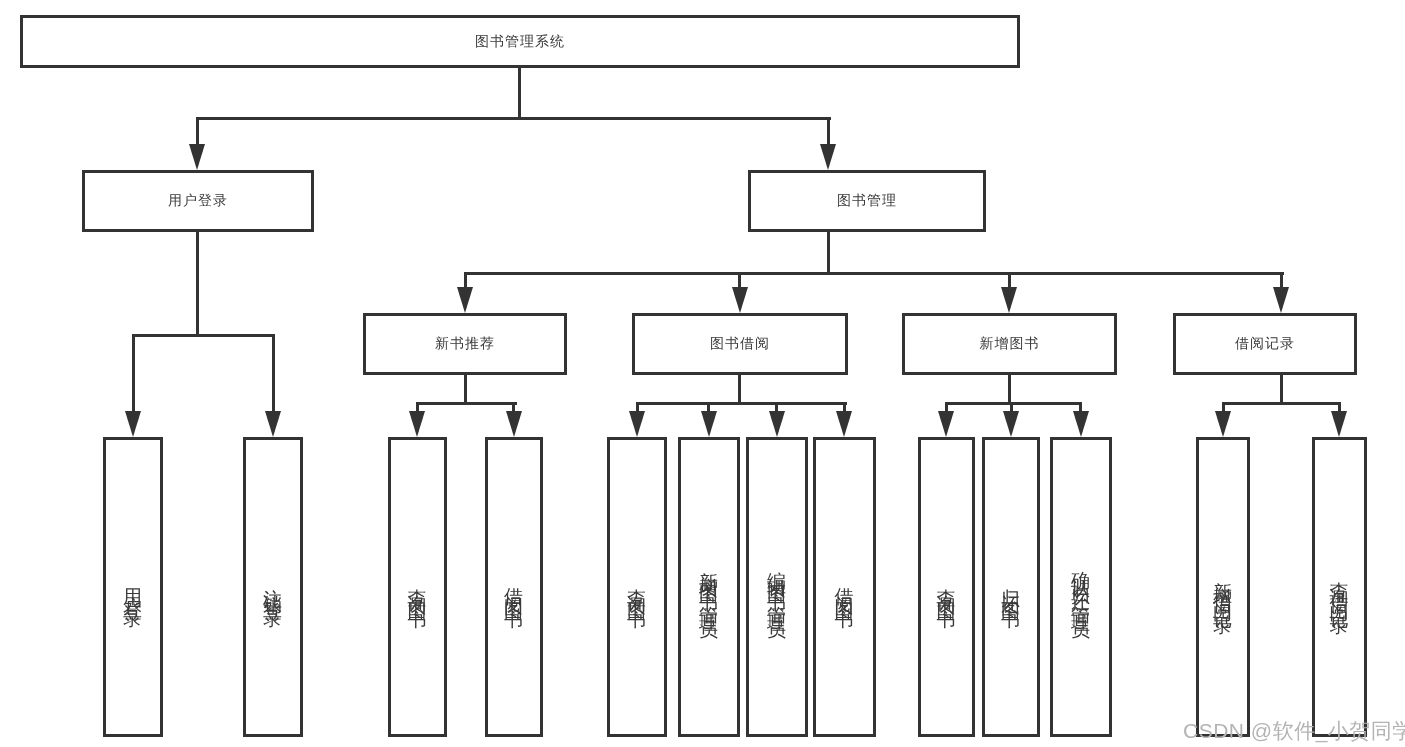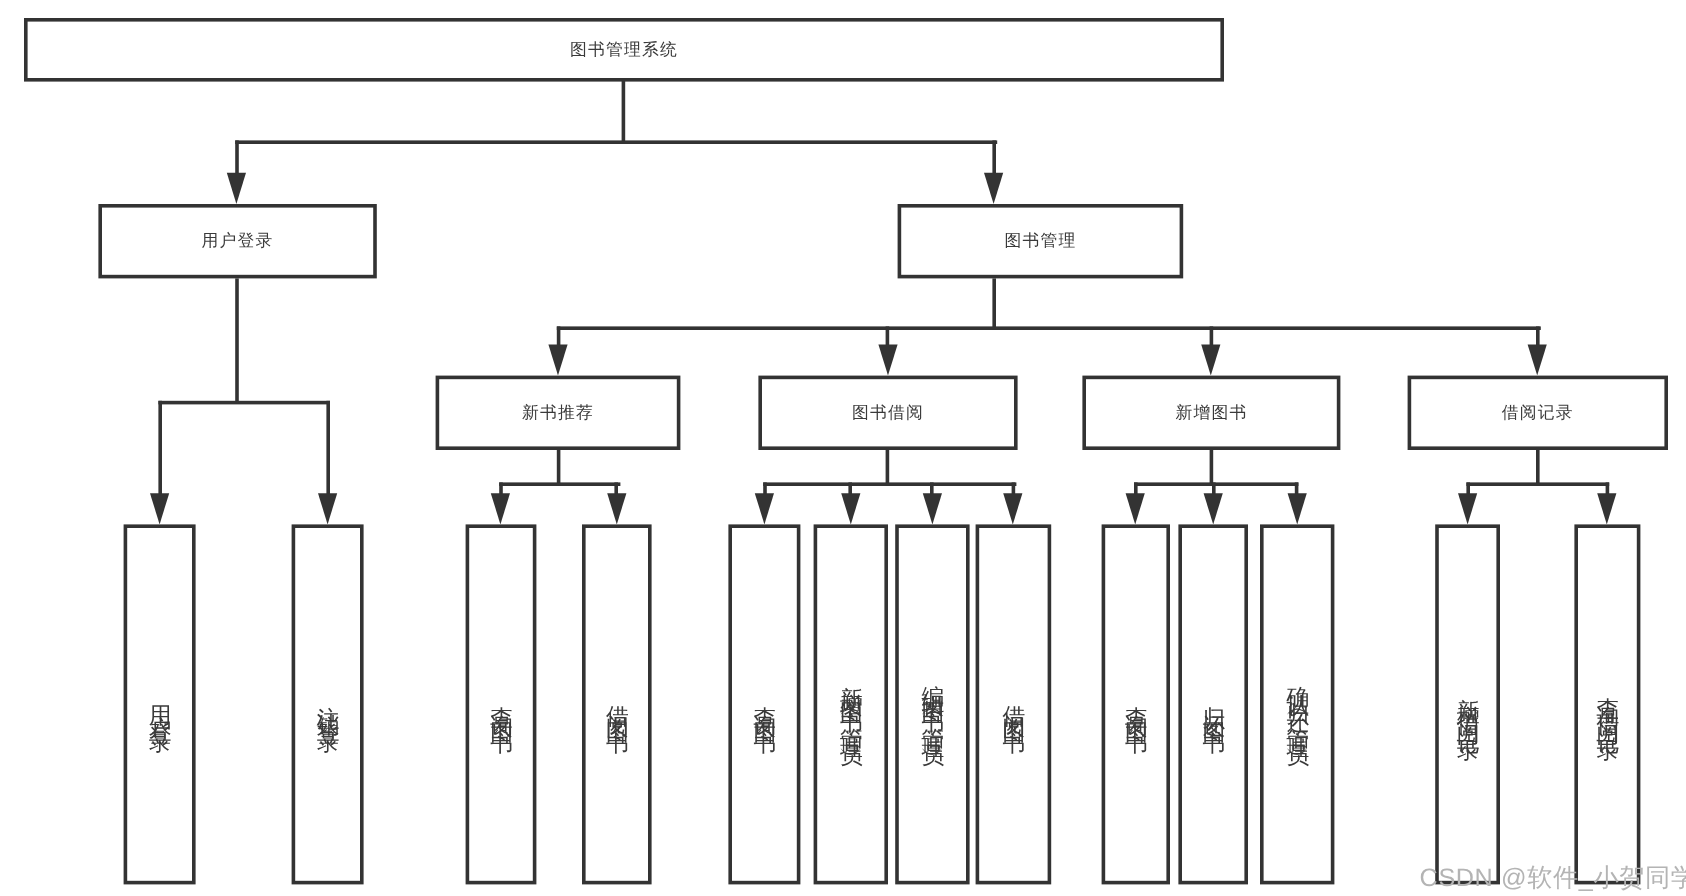--- a/index.html
+++ b/index.html
@@ -73,21 +73,21 @@
 
   <div class="box h" style="left:363px;top:313px;width:204px;height:62px">
     <span>新书推荐</span>
   </div>
   <div class="box h" style="left:632px;top:313px;width:216px;height:62px">
     <span>图书借阅</span>
   </div>
   <div class="box h" style="left:902px;top:313px;width:215px;height:62px">
     <span>新增图书</span>
   </div>
-  <div class="box h" style="left:1173px;top:313px;width:217px;height:62px">
+  <div class="box h" style="left:1173px;top:313px;width:184px;height:62px">
     <span>借阅记录</span>
   </div>
 
   <div class="vline" style="left:464px;top:375px;height:30px"></div>
   <div class="hline" style="left:416px;top:402px;width:101px"></div>
   <div class="vline" style="left:416px;top:402px;height:14px"></div>
   <div class="arrow" style="left:409px;top:411px"></div>
   <div class="vline" style="left:512px;top:402px;height:14px"></div>
   <div class="arrow" style="left:506px;top:411px"></div>
 

